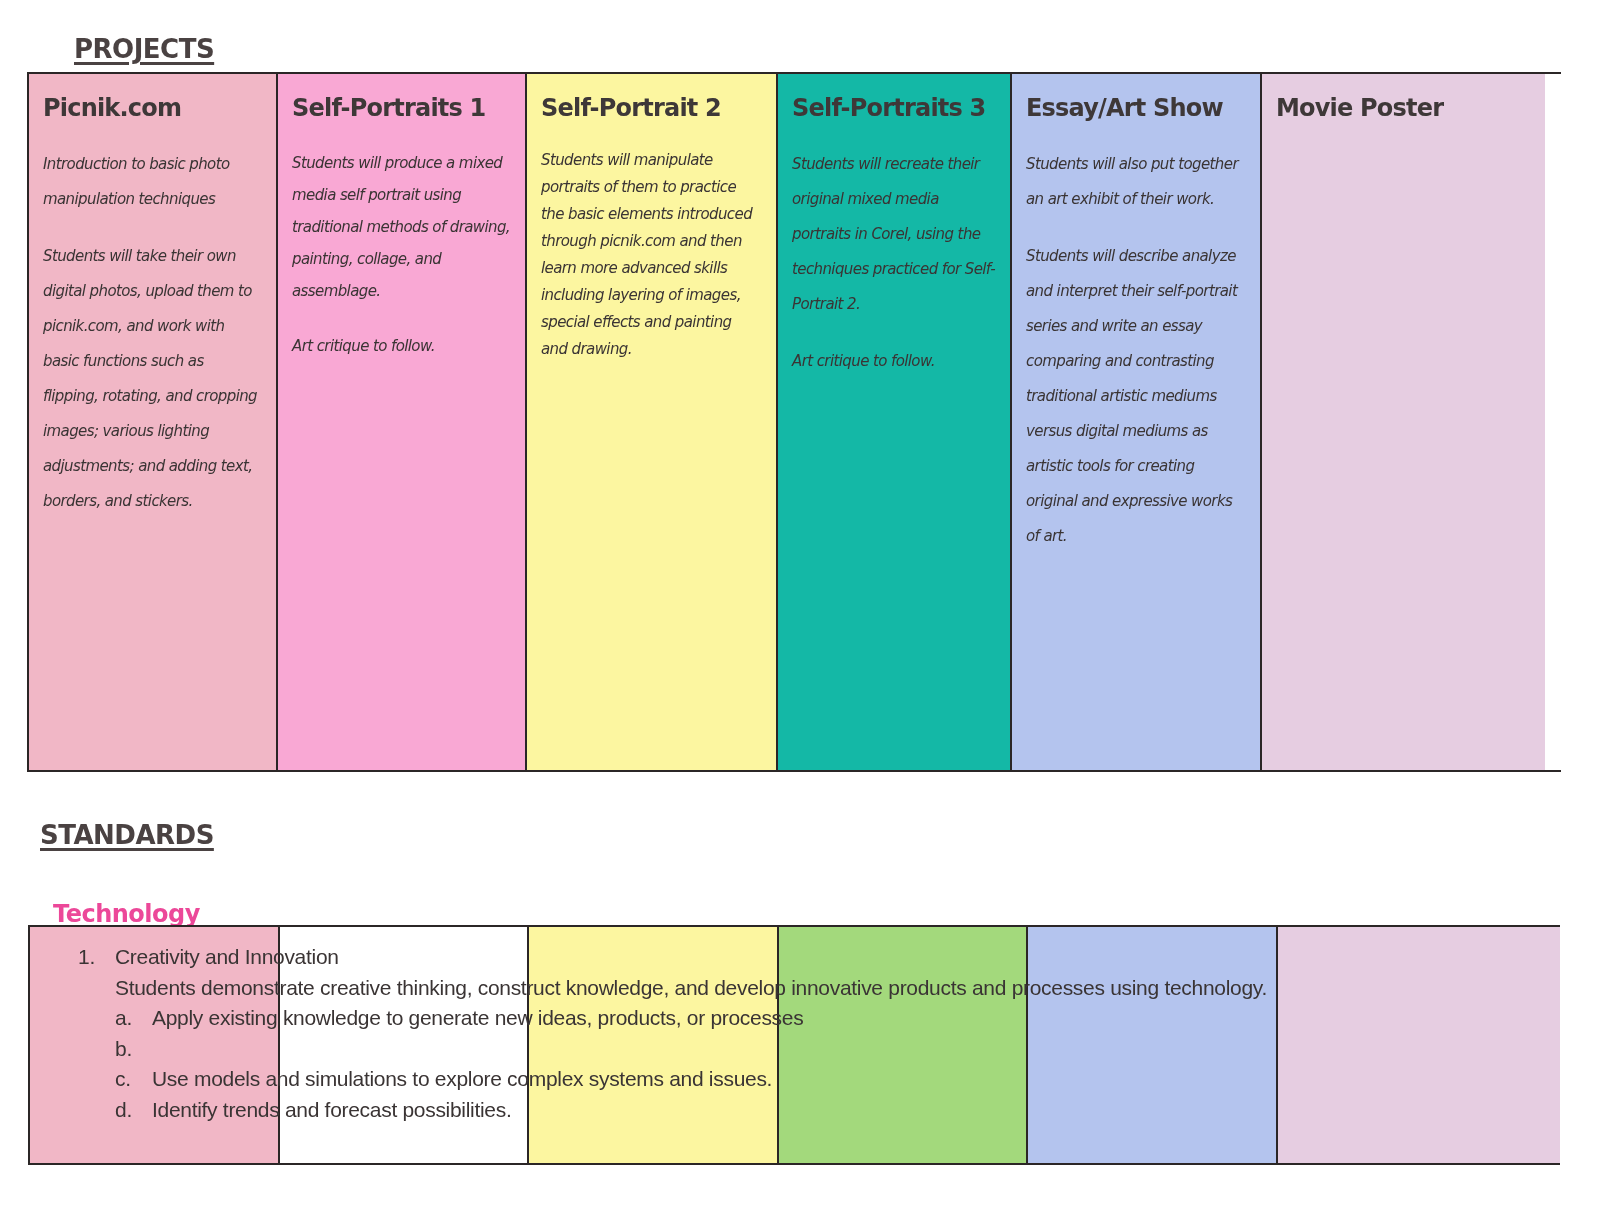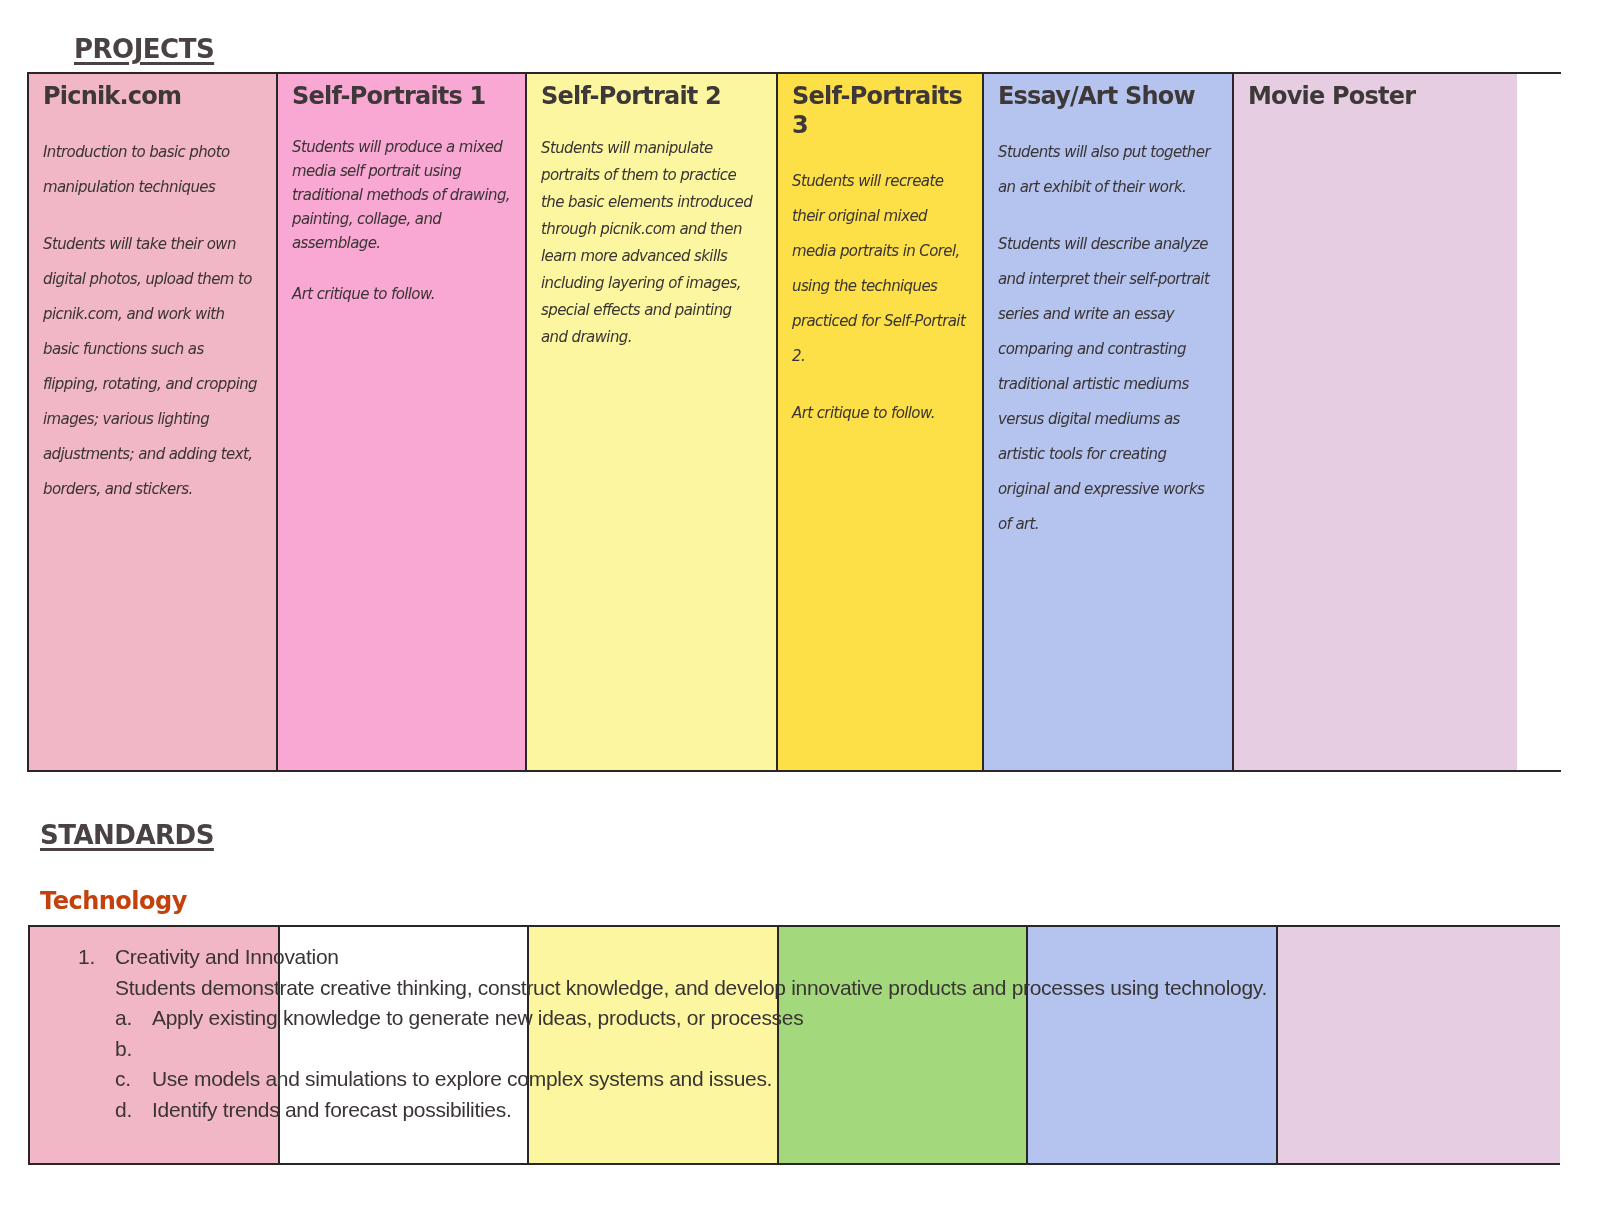--- a/index.html
+++ b/index.html
@@ -27,38 +27,38 @@
     }
     #projects-title { left: 47px; top: 34px; margin-left: 27px; }
     #standards-title { left: 40px; top: 820px; }
     .subsection-title {
       position: absolute;
       left: 40px; top: 887px;
       font-family: "DejaVu Sans", sans-serif;
       font-weight: bold;
       font-size: 24px;
       letter-spacing: -0.5px;
-      color: #c2410c;
-      margin: 0;
+      color: #ec4899;
+      margin: 13px;
     }
 
     
     .projects-table {
       position: absolute;
       left: 27px; top: 72px;
       width: 1534px; height: 696px;
       display: flex;
       border-top: 2px solid #2b2626;
       border-bottom: 2px solid #2b2626;
     }
     .proj-col {
       box-sizing: border-box;
       height: 100%;
       border-left: 2px solid #2b2626;
-      padding: 8px 14px 0 14px;
+      padding: 20px 14px 0 14px;
     }
     .proj-col:last-child { border-right: none; }
     .proj-col h2 {
       margin: 0 0 24px 0;
       font-family: "DejaVu Sans", sans-serif;
       font-weight: bold;
       font-size: 24px;
       letter-spacing: -0.8px;
       color: #3e3838;
       line-height: 1.2;
@@ -108,28 +108,28 @@
 <h1 class="section-title" id="projects-title">PROJECTS</h1>
 
 <div class="projects-table">
   <div class="proj-col" style="width: 249px; background: rgb(241, 183, 198);">
     <h2>Picnik.com</h2>
     <p>Introduction to basic photo manipulation techniques</p>
     <p>Students will take their own digital photos, upload them to picnik.com, and work with basic functions such as flipping, rotating, and cropping images; various lighting adjustments; and adding text, borders, and stickers.</p>
   </div>
   <div class="proj-col" style="width: 249px; background: #f9a8d4;">
     <h2>Self-Portraits 1</h2>
-    <p style="line-height:24px">Students will produce a mixed media self portrait using traditional methods of drawing, painting, collage, and assemblage.</p>
+    <p style="line-height:32px">Students will produce a mixed media self portrait using traditional methods of drawing, painting, collage, and assemblage.</p>
     <p>Art critique to follow.</p>
   </div>
   <div class="proj-col" style="width: 251px; background: rgb(252, 246, 160);">
     <h2>Self-Portrait 2</h2>
     <p style="line-height:27px">Students will manipulate portraits of them to practice the basic elements introduced through picnik.com and then learn more advanced skills including layering of images, special effects and painting and drawing.</p>
   </div>
-  <div class="proj-col" style="width: 206px; background: #fde047;">
+  <div class="proj-col" style="width: 234px; background: #14b8a6;">
     <h2>Self-Portraits 3</h2>
     <p>Students will recreate their original mixed media portraits in Corel, using the techniques practiced for Self-Portrait 2.</p>
     <p>Art critique to follow.</p>
   </div>
   <div class="proj-col" style="width: 250px; background: rgb(180, 196, 238);">
     <h2>Essay/Art Show</h2>
     <p>Students will also put together an art exhibit of their work.</p>
     <p>Students will describe analyze and interpret their self-portrait series and write an essay comparing and contrasting traditional artistic mediums versus digital mediums as artistic tools for creating original and expressive works of art.</p>
   </div>
   <div class="proj-col" style="width: 285px; background: rgb(230, 205, 225);">

